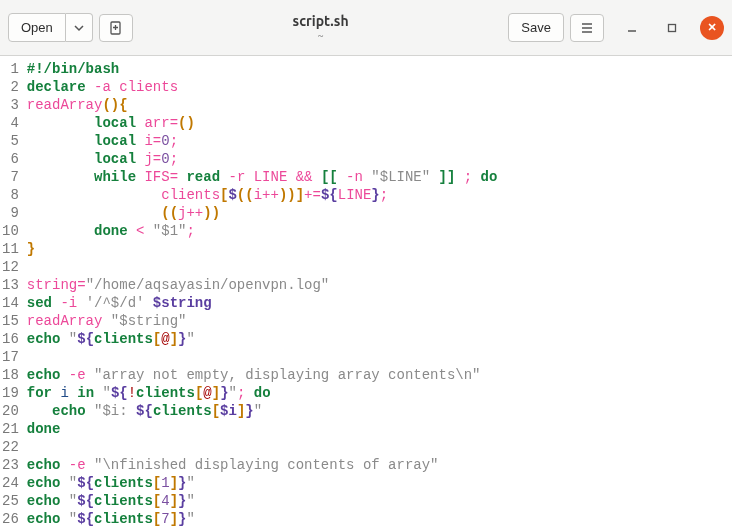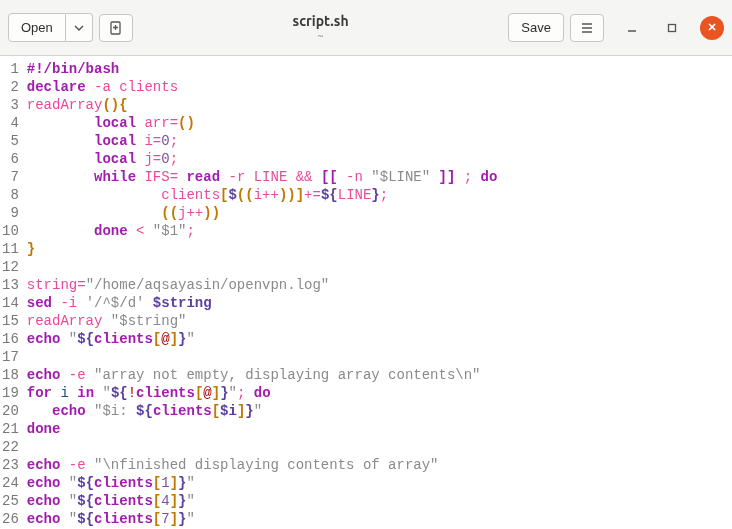--- a/index.html
+++ b/index.html
@@ -70,21 +70,21 @@
     color: #787878;
     user-select: none;
     white-space: pre;
   }
   .code {
     padding: 4px 0 0 4px;
     white-space: pre;
     color: #222;
   }
   
-  .tk-kw     { color: #a21caf; font-weight: bold; text-align: center; }  
+  .tk-kw     { color: #15803d; font-weight: bold; text-align: center; }  
   .tk-kw2    { color: #a40000; }                     
   .tk-str    { color: #8a8a8a; }                     
   .tk-var    { color: #5a3ea0; font-weight: bold; }  
   .tk-num    { color: #7a4fa0; }                     
   .tk-brkt   { color: #c07800; font-weight: bold; }  
   .tk-id     { color: #ec4899; }
   .tk-blue   { color: #204a87; } 
   svg { display:block; }
 </style>
 </head>

